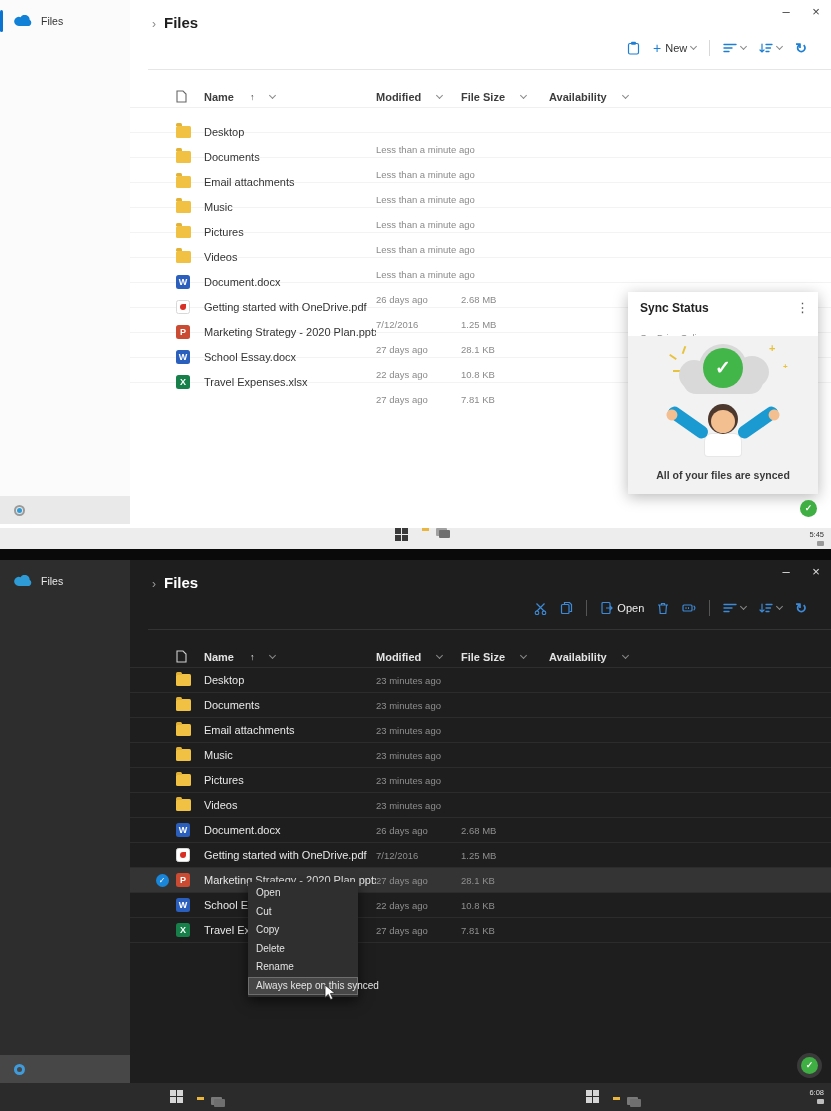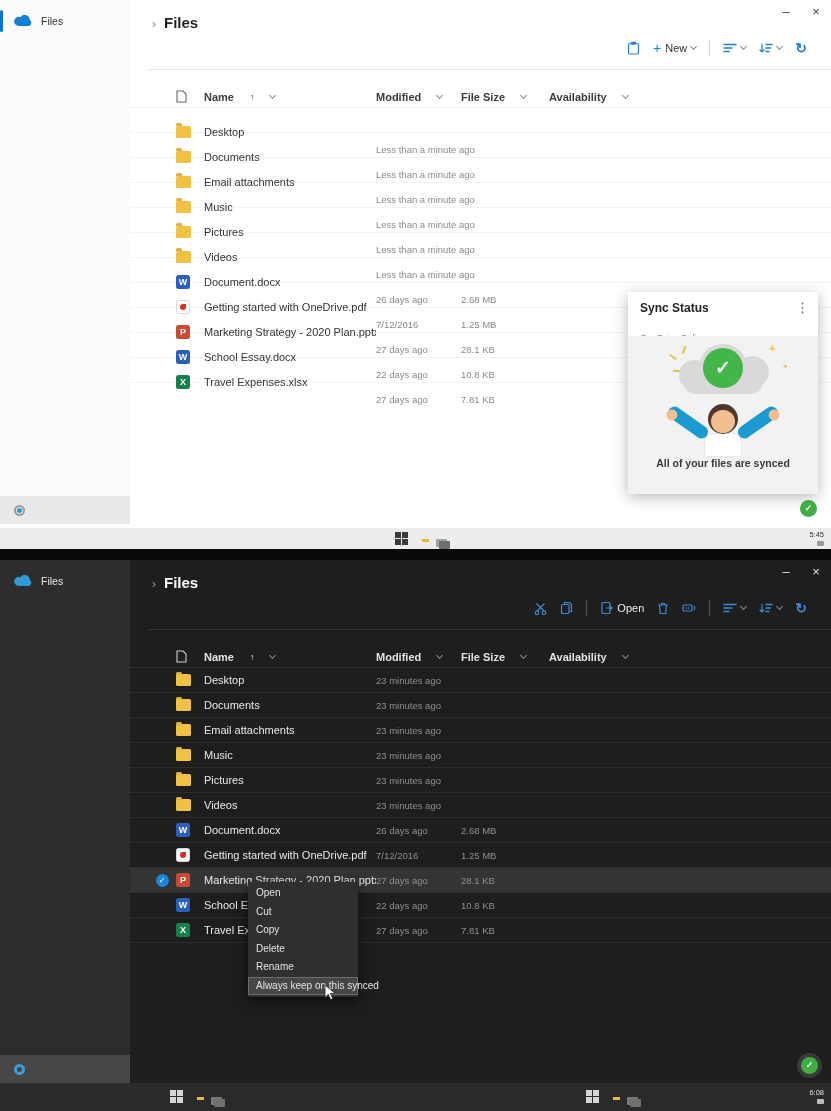--- a/index.html
+++ b/index.html
@@ -88,26 +88,26 @@
   .person { position:absolute; left:20px; top:58px; width:120px; height:60px; }
   .body-shirt { position:absolute; left:42px; top:36px; width:36px; height:22px; background:#fff; border-radius:7px 7px 3px 3px; box-shadow:0 0 0 1px #e7e7e7; }
   .arm { position:absolute; width:46px; height:13px; background:#1b9ad2; border-radius:8px; top:18px; }
   .armL { left:2px; transform:rotate(35deg); }
   .armR { right:2px; transform:rotate(-35deg); }
   .hand { position:absolute; width:11px; height:11px; border-radius:50%; background:#f3bf90; top:4px; }
   .handL { left:0; }
   .handR { right:0; }
   .hair { position:absolute; left:45px; top:6px; width:30px; height:30px; border-radius:50%; background:#4d382e; }
   .face { position:absolute; left:48px; top:12px; width:24px; height:23px; border-radius:50%; background:#f3bf90; }
-  .sync-caption { position:absolute; bottom:25px; width:100%; text-align:center; font-size:10.5px; font-weight:bold; color:#3a3a3a; }
+  .sync-caption { position:absolute; bottom:13px; width:100%; text-align:center; font-size:10.5px; font-weight:bold; color:#3a3a3a; }
 
   .sync-badge { position:absolute; width:17px; height:17px; border-radius:50%; background:#3fae43; color:#fff; font-size:9px; font-weight:bold; text-align:center; line-height:17px; z-index:25; }
   .light .sync-badge { top:500px; right:14px; }
 
-  .taskbar { position:absolute; left:0; right:0; display:flex; align-items:center; }
+  .taskbar { position:absolute; left:0; right:0; display:flex; align-items:flex-start; }
   .light .taskbar { top:528px; height:21px; background:#ededed; justify-content:center; gap:14px; }
   .win-logo { display:grid; grid-template-columns:6px 6px; grid-template-rows:6px 6px; gap:1px; }
   .win-logo span { background:#3a3a3a; }
   .dark .win-logo span, .dark-task .win-logo span { background:#d6d6d6; }
   .explorer-ic { position:relative; width:16px; height:12px; background:#ffd75e; border-radius:1.5px; overflow:hidden; }
   .explorer-ic::before { content:""; position:absolute; top:0; left:0; width:7px; height:3px; background:#eab63e; }
   .explorer-ic::after { content:""; position:absolute; bottom:0; left:0; right:0; height:4px; background:#1f6fd0; }
   .taskview-ic { position:relative; width:14px; height:10px; }
   .taskview-ic i { position:absolute; width:11px; height:8px; border-radius:1px; background:#8d8d8d; }
   .taskview-ic i:first-child { left:0; top:0; opacity:.8; }

